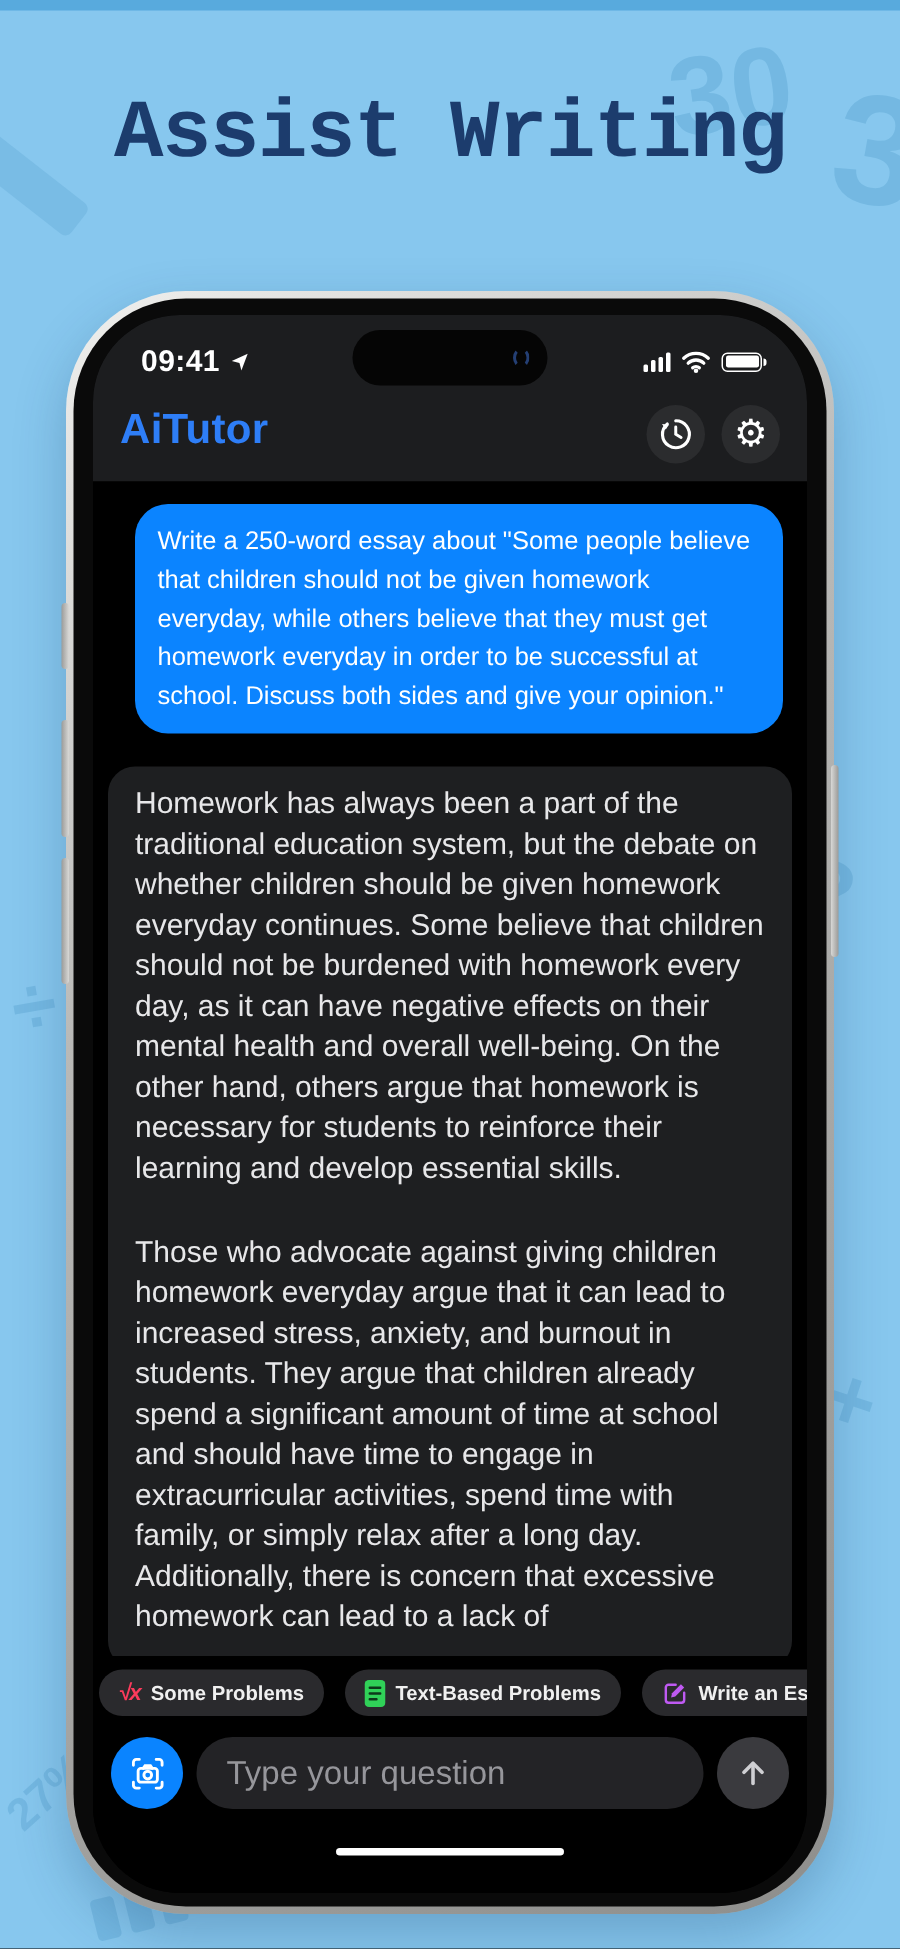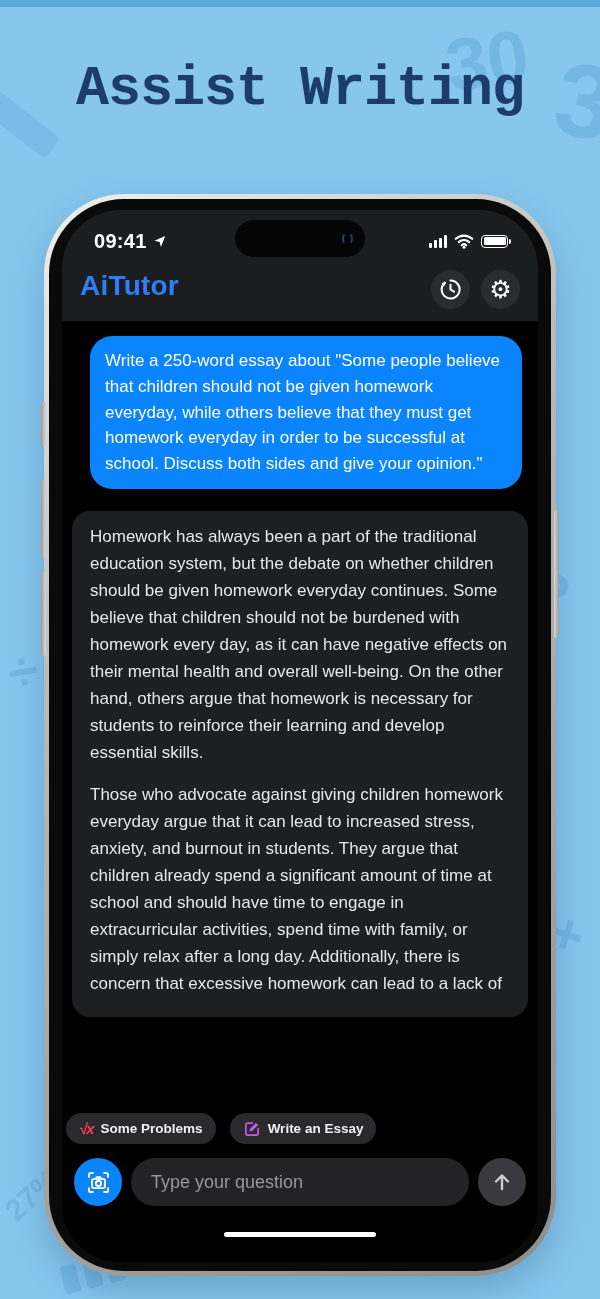--- a/index.html
+++ b/index.html
@@ -74,40 +74,40 @@
   .gear-glyph { font-size:25px; line-height:1; color:#fff; }
 
   
   .chat { flex:1; overflow:hidden; background:#000; padding-top:15px; }
   .bubble-user {
     margin:0 16px 0 28px; background:#0b84ff; color:#fff;
     border-radius:22px; padding:12px 15px; font-size:17px; line-height:25.8px;
   }
   .bubble-ai {
     margin:22px 10px 0 10px; background:#1e1f21; color:#e7e7e9;
-    border-radius:18px; padding:12px 18px 20px 18px; font-size:17px; line-height:27px;
-  }
-  .bubble-ai p + p { margin-top:15px; }
+    border-radius:18px; padding:12px 18px 20px 18px; font-size:20px; line-height:27px;
+  }
+  .bubble-ai p + p { margin-top:29px; }
 
   
   .chips { display:flex; gap:14px; padding:9px 4px 7px 4px; background:#000; overflow:hidden; }
   .chip {
     flex:0 0 auto; height:31px; border-radius:16px; background:#2a2a2d;
     display:flex; align-items:center; gap:7px; padding:0 13px;
     color:#f0f0f0; font-size:13.5px; font-weight:bold; white-space:nowrap; cursor:pointer;
   }
   .sqrt-icon { font-size:15px; font-weight:bold; font-style:italic; color:#fb3b5c; letter-spacing:-1px; }
 
   
   .input-row { display:flex; align-items:center; gap:9px; padding:7px 12px 0 12px; background:#000; }
   .camera-btn { width:48px; height:48px; border-radius:50%; background:#0a84ff; flex:0 0 auto;
     display:flex; align-items:center; justify-content:center; cursor:pointer; }
   .question-input {
     flex:1; height:48px; border-radius:24px; background:#232326; border:none; outline:none;
-    padding:0 20px; color:#fff; font-size:18px; font-family:"Liberation Sans",sans-serif;
+    padding:0 20px; color:#fff; font-size:22px; font-family:"Liberation Sans",sans-serif;
   }
   .question-input::placeholder { color:#96969b; }
   .send-btn { width:48px; height:48px; border-radius:50%; background:#3a3a3e; flex:0 0 auto;
     display:flex; align-items:center; justify-content:center; cursor:pointer; }
 
   .home-area { height:56px; background:#000; position:relative; }
   .home-indicator {
     position:absolute; left:50%; top:26px; transform:translateX(-50%);
     width:152px; height:5px; background:#fff; border-radius:3px; cursor:pointer;
   }
@@ -195,20 +195,27 @@
         <p>Those who advocate against giving children homework everyday argue that it can lead to increased stress, anxiety, and burnout in students. They argue that children already spend a significant amount of time at school and should have time to engage in extracurricular activities, spend time with family, or simply relax after a long day. Additionally, there is concern that excessive homework can lead to a lack of</p>
       </div>
     </div>
 
     <div class="chips">
       <div class="chip">
         <span class="sqrt-icon">√x</span>
         <span>Some Problems</span>
       </div>
       <div class="chip">
+        <svg width="14" height="18" viewBox="0 0 14 18">
+          <rect width="14" height="18" rx="3" fill="#30d158"></rect>
+          <path d="M3.5 5.2 h7 M3.5 9 h7 M3.5 12.8 h4.5" stroke="#0c3a1a" stroke-width="1.6" stroke-linecap="round"></path>
+        </svg>
+        <span>Text-Based Problems</span>
+      </div>
+      <div class="chip">
         <svg width="18" height="18" viewBox="0 0 20 20">
           <path d="M10.5 3.5 H5.2 a2 2 0 0 0 -2 2 V14.8 a2 2 0 0 0 2 2 h9.6 a2 2 0 0 0 2 -2 V9.5" fill="none" stroke="#bf5af2" stroke-width="1.8" stroke-linecap="round"></path>
           <path d="M7.8 9.8 l6.6-6.6 2.4 2.4 -6.6 6.6 -3.1 .7 z" fill="#bf5af2"></path>
         </svg>
         <span>Write an Essay</span>
       </div>
     </div>
 
     <div class="input-row">
       <div class="camera-btn">

